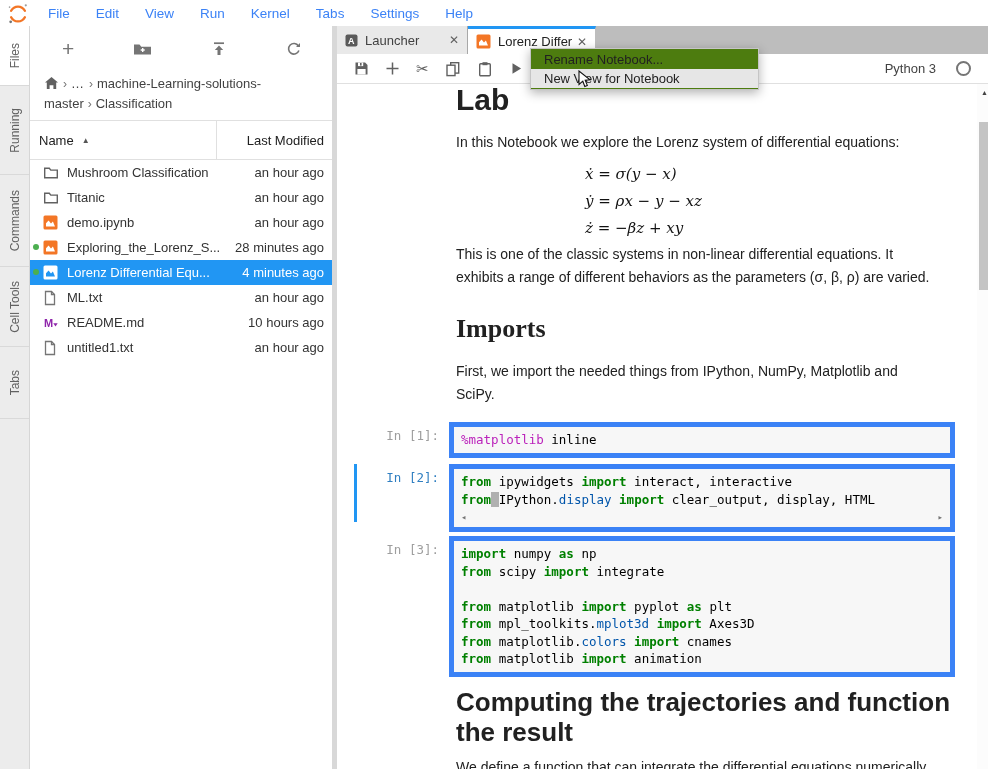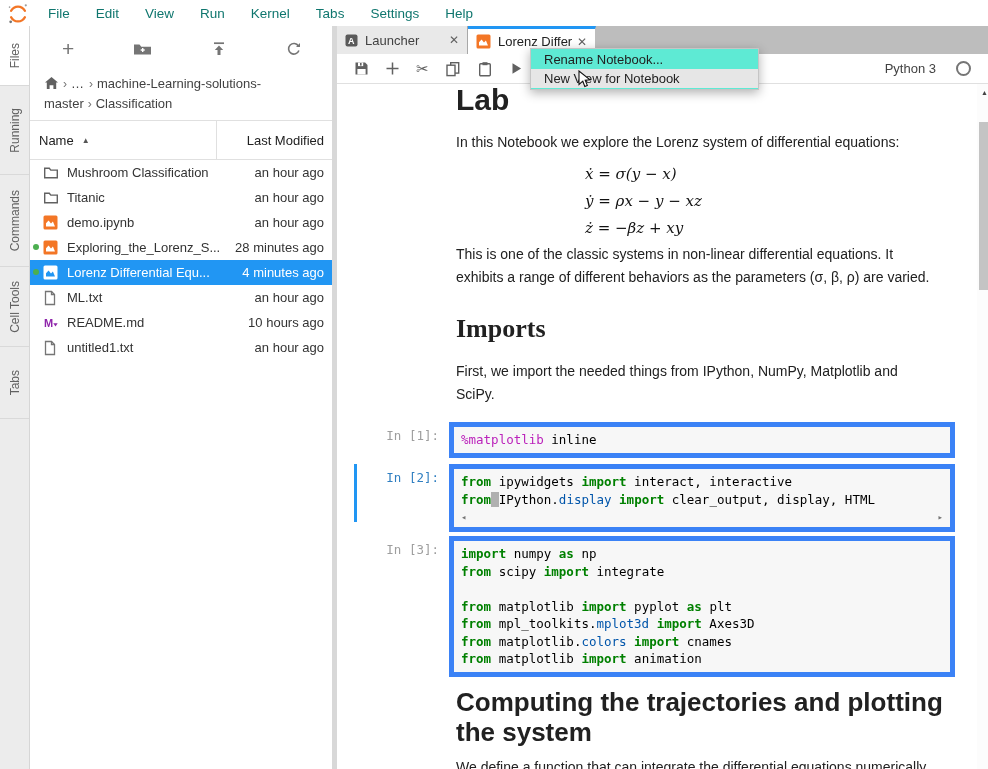--- a/index.html
+++ b/index.html
@@ -4,21 +4,21 @@
 <style>
   html,body{margin:0;padding:0;}
   body{width:988px;height:769px;position:relative;overflow:hidden;background:#fff;
        font-family:"Liberation Sans",sans-serif;-webkit-font-smoothing:antialiased;}
 
   
   .menubar{position:absolute;left:0;top:0;width:988px;height:26px;background:#fff;
            display:flex;align-items:center;z-index:6;}
   .logo{width:22px;height:22px;margin:1px 6px 0 7px;flex:none;}
   .menu-items{display:flex;align-items:center;}
-  .menu-item{padding:0 13px;font-size:13.5px;color:#0f766e;cursor:default;}
+  .menu-item{padding:0 13px;font-size:13.5px;color:#3b82f6;cursor:default;}
 
   
   .sidestrip{position:absolute;left:0;top:26px;width:30px;height:743px;background:#ececec;
              border-right:1px solid #d6d6d6;box-sizing:border-box;z-index:2;}
   .vtab{display:flex;align-items:center;justify-content:center;border-bottom:1px solid #d9d9d9;box-sizing:border-box;}
   .vtab span{writing-mode:vertical-rl;transform:rotate(180deg);font-size:12px;color:#616161;white-space:nowrap;}
   .vtab.active{background:#fff;}
   .vtab:nth-child(1){height:60px;}
   .vtab:nth-child(2){height:89px;}
   .vtab:nth-child(3){height:92px;}
@@ -101,21 +101,21 @@
   #md-title{top:0px;}
   #md-para1{top:47px;}
   #md-eqs{top:77px;}
   #md-para2{top:159px;}
   #md-h2-imports{top:230px;font-family:Liberation Serif, serif;}
   #md-para3{top:276px;}
   #md-h2-computing{top:603px;}
   #md-para4{top:672px;}
 
   
-  .ctxmenu{position:absolute;left:530px;top:48px;width:227px;background:#5eead4;border:1px solid #c5c5c5;
+  .ctxmenu{position:absolute;left:530px;top:48px;width:227px;background:#4d7c0f;border:1px solid #c5c5c5;
            box-shadow:0 3px 10px rgba(0,0,0,0.3);z-index:20;padding:1px 0;}
   .ctx-item{height:19px;line-height:19px;padding-left:13px;font-size:13px;color:#212121;white-space:nowrap;}
   .ctx-item.hover{background:#e6e6e6;}
   .cursor-svg{position:absolute;left:47px;top:21px;z-index:21;}
 </style>
 </head>
 <body>
 
 <div class="menubar">
   <svg class="logo" viewBox="0 0 24 24">
@@ -358,21 +358,21 @@
     </div>
     <div class="nb-cell active" id="cell-1">
       <div class="nb-prompt">In [2]:</div>
       <div class="nb-editor"><div class="code-line"><span class="tok-kw">from</span><span class="tok-pl"> ipywidgets </span><span class="tok-kw">import</span><span class="tok-pl"> interact, interactive</span></div><div class="code-line"><span class="tok-kw">from</span><span class="tok-cur"> </span><span class="tok-pl">IPython.</span><span class="tok-prop">display</span><span class="tok-pl"> </span><span class="tok-kw">import</span><span class="tok-pl"> clear_output, display, HTML</span></div><div class="hscroll"><span>◂</span><span>▸</span></div></div>
     </div>
     <div class="nb-cell" id="cell-2">
       <div class="nb-prompt">In [3]:</div>
       <div class="nb-editor"><div class="code-line"><span class="tok-kw">import</span><span class="tok-pl"> numpy </span><span class="tok-kw">as</span><span class="tok-pl"> np</span></div><div class="code-line"><span class="tok-kw">from</span><span class="tok-pl"> scipy </span><span class="tok-kw">import</span><span class="tok-pl"> integrate</span></div><div class="code-line">&nbsp;</div><div class="code-line"><span class="tok-kw">from</span><span class="tok-pl"> matplotlib </span><span class="tok-kw">import</span><span class="tok-pl"> pyplot </span><span class="tok-kw">as</span><span class="tok-pl"> plt</span></div><div class="code-line"><span class="tok-kw">from</span><span class="tok-pl"> mpl_toolkits.</span><span class="tok-prop">mplot3d</span><span class="tok-pl"> </span><span class="tok-kw">import</span><span class="tok-pl"> Axes3D</span></div><div class="code-line"><span class="tok-kw">from</span><span class="tok-pl"> matplotlib.</span><span class="tok-prop">colors</span><span class="tok-pl"> </span><span class="tok-kw">import</span><span class="tok-pl"> cnames</span></div><div class="code-line"><span class="tok-kw">from</span><span class="tok-pl"> matplotlib </span><span class="tok-kw">import</span><span class="tok-pl"> animation</span></div></div>
     </div>
 
-    <div class="md-h2" id="md-h2-computing">Computing the trajectories and plotting the system</div>
+    <div class="md-h2" id="md-h2-computing">Computing the trajectories and function the result</div>
     <div class="md" id="md-para4">We define a function that can integrate the differential equations numerically</div>
 
     <div class="vscroll">
       <div class="vs-up">▲</div>
       <div class="vs-thumb"></div>
     </div>
   </div>
 </div>
 
 <div class="ctxmenu" id="ctxmenu">

